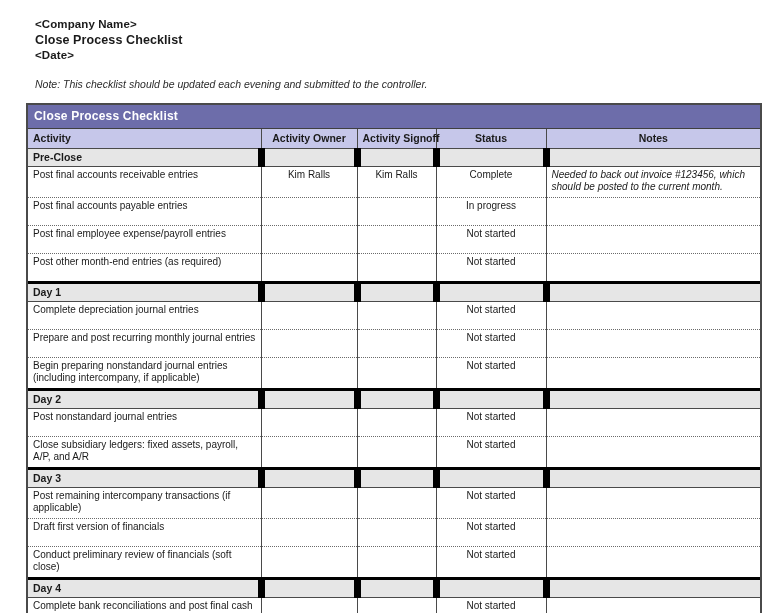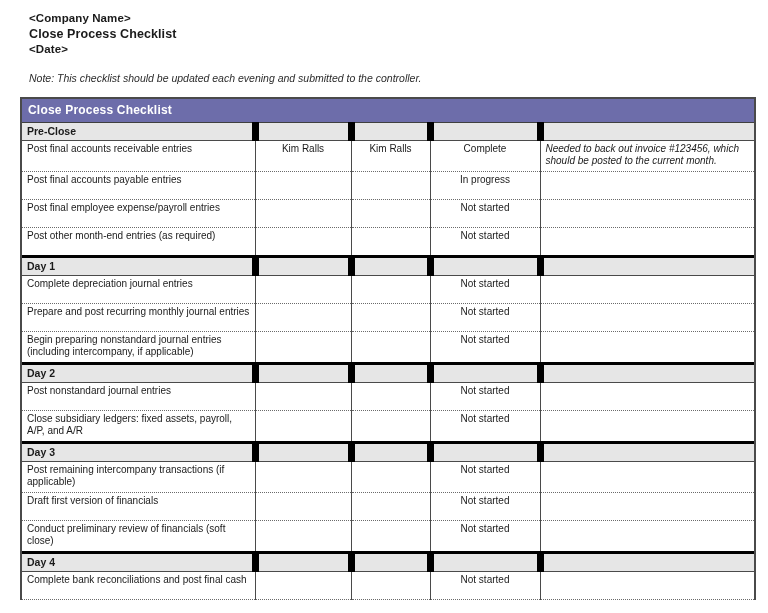--- a/index.html
+++ b/index.html
@@ -14,21 +14,21 @@
     font-family: "Liberation Sans", sans-serif;
     color: #1a1a1a;
     -webkit-font-smoothing: antialiased;
   }
 
   .page {
     position: relative;
     width: 768px;
     height: 613px;
     box-sizing: border-box;
-    padding: 4px;
+    padding: 10px;
   }
 
   
   .doc-head {
     padding: 7px 0 0 25px;
   }
   .doc-head .line {
     font-size: 11.5px;
     font-weight: bold;
     line-height: 15.5px;
@@ -143,20 +143,27 @@
         <col class="c-activity">
           <col class="c-owner">
           <col class="c-signoff">
           <col class="c-status">
           <col class="c-notes">
       </colgroup>
       <tbody>
         <tr class="banner">
           <td colspan="5">Close Process Checklist</td>
         </tr>
+        <tr class="colhead">
+          <td class="left">Activity</td>
+          <td>Activity Owner</td>
+          <td>Activity Signoff</td>
+          <td>Status</td>
+          <td>Notes</td>
+        </tr>
       <tr class="section">
             <td>Pre-Close</td>
             <td></td>
             <td></td>
             <td></td>
             <td></td>
           </tr>
           <tr class="item">
             <td>Post final accounts receivable entries</td>
             <td class="ctr">Kim Ralls</td>

